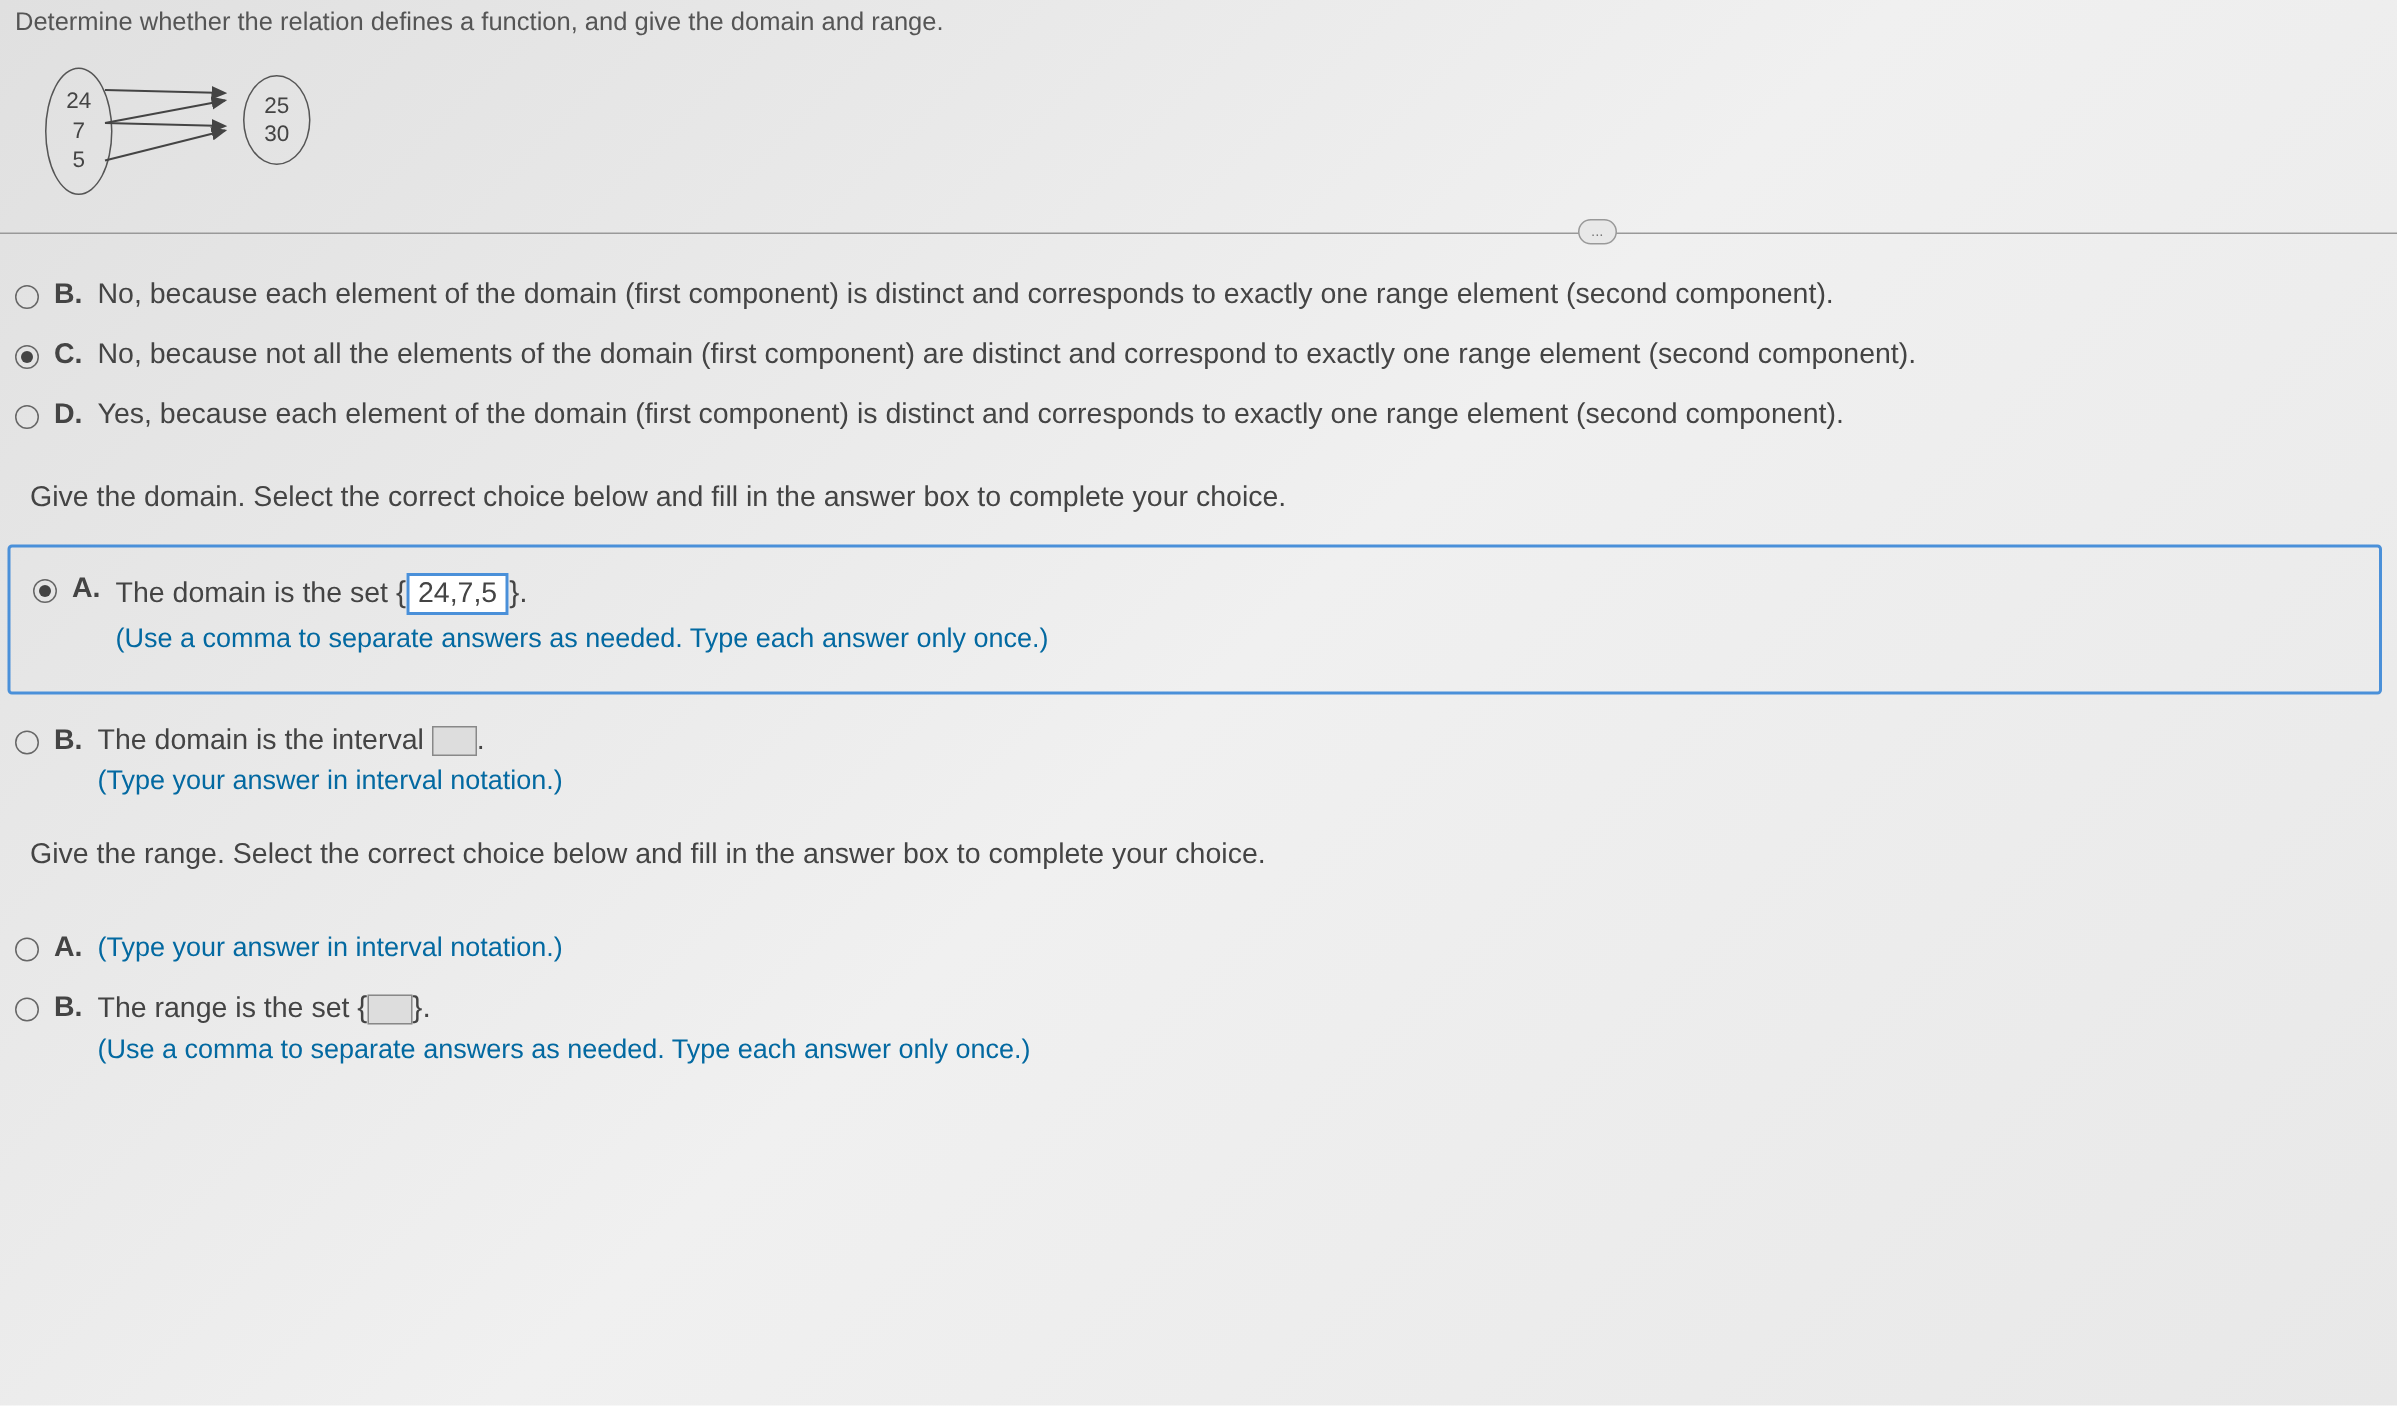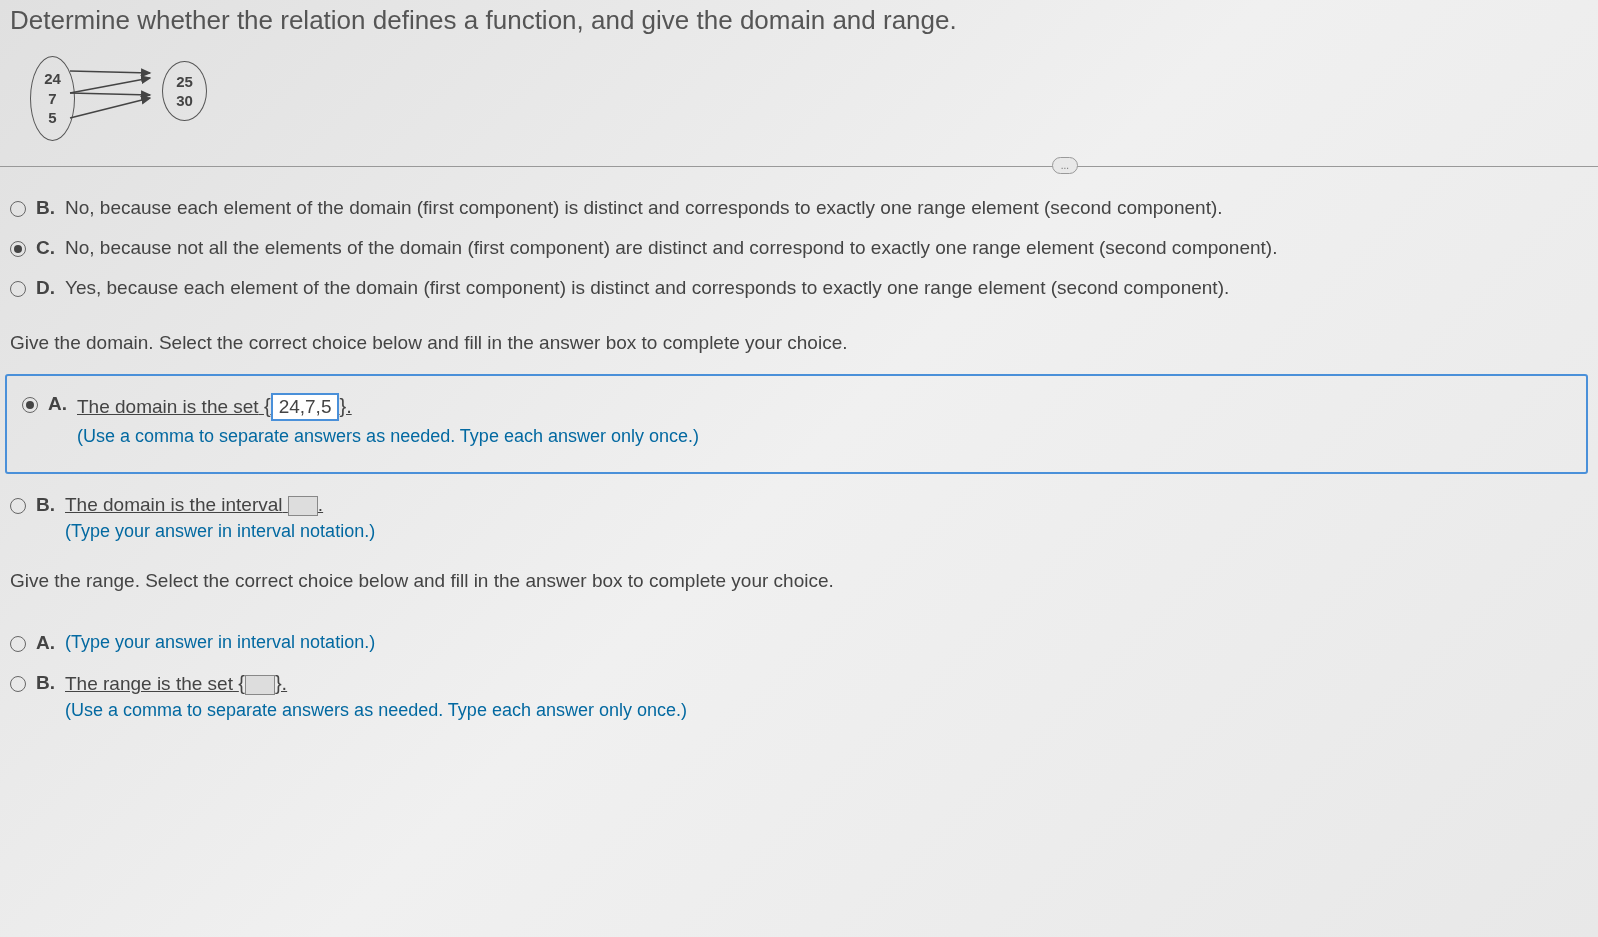--- a/index.html
+++ b/index.html
@@ -11,28 +11,27 @@
       font-family: Arial, sans-serif;
       background: linear-gradient(135deg, #e0e0e0 0%, #f0f0f0 50%, #e8e8e8 100%);
       padding: 0;
       color: #333;
       width: 1598px;
       height: 937px;
       overflow: hidden;
     }
     .question-header {
       padding: 5px 10px;
-      font-size: 26px;
+      font-size: 17px;
       color: #555;
     }
     .diagram-container {
       padding: 10px;
       position: relative;
       height: 110px;
-      font-weight: bold;
     }
     .mapping-diagram {
       position: relative;
       width: 200px;
       height: 90px;
     }
     .oval {
       position: absolute;
       border: 1px solid #555;
       border-radius: 50%;
@@ -108,21 +107,21 @@
       background: #444;
       border-radius: 50%;
       display: block;
     }
     .option-letter {
       font-weight: bold;
       margin-right: 10px;
       flex-shrink: 0;
     }
     .prompt-text {
-      padding: 15px 10px;
+      padding: 15px 20px;
       font-size: 19px;
       color: #444;
     }
     .answer-box-selected {
       border: 2px solid #4a90d9;
       border-radius: 3px;
       margin: 5px 10px 15px 5px;
       padding: 12px 5px;
     }
     .sub-option {
@@ -131,21 +130,20 @@
       font-size: 19px;
       color: #444;
       padding: 5px 10px;
       margin-bottom: 8px;
     }
     .sub-option-content {
       flex: 1;
     }
     .sub-option-line {
       margin-bottom: 5px;
-      text-decoration: underline;
     }
     .input-box {
       border: 2px solid #4a90d9;
       padding: 1px 6px;
       background: #fff;
       display: inline-block;
       min-width: 50px;
     }
     .input-box-empty {
       border: 1px solid #888;

